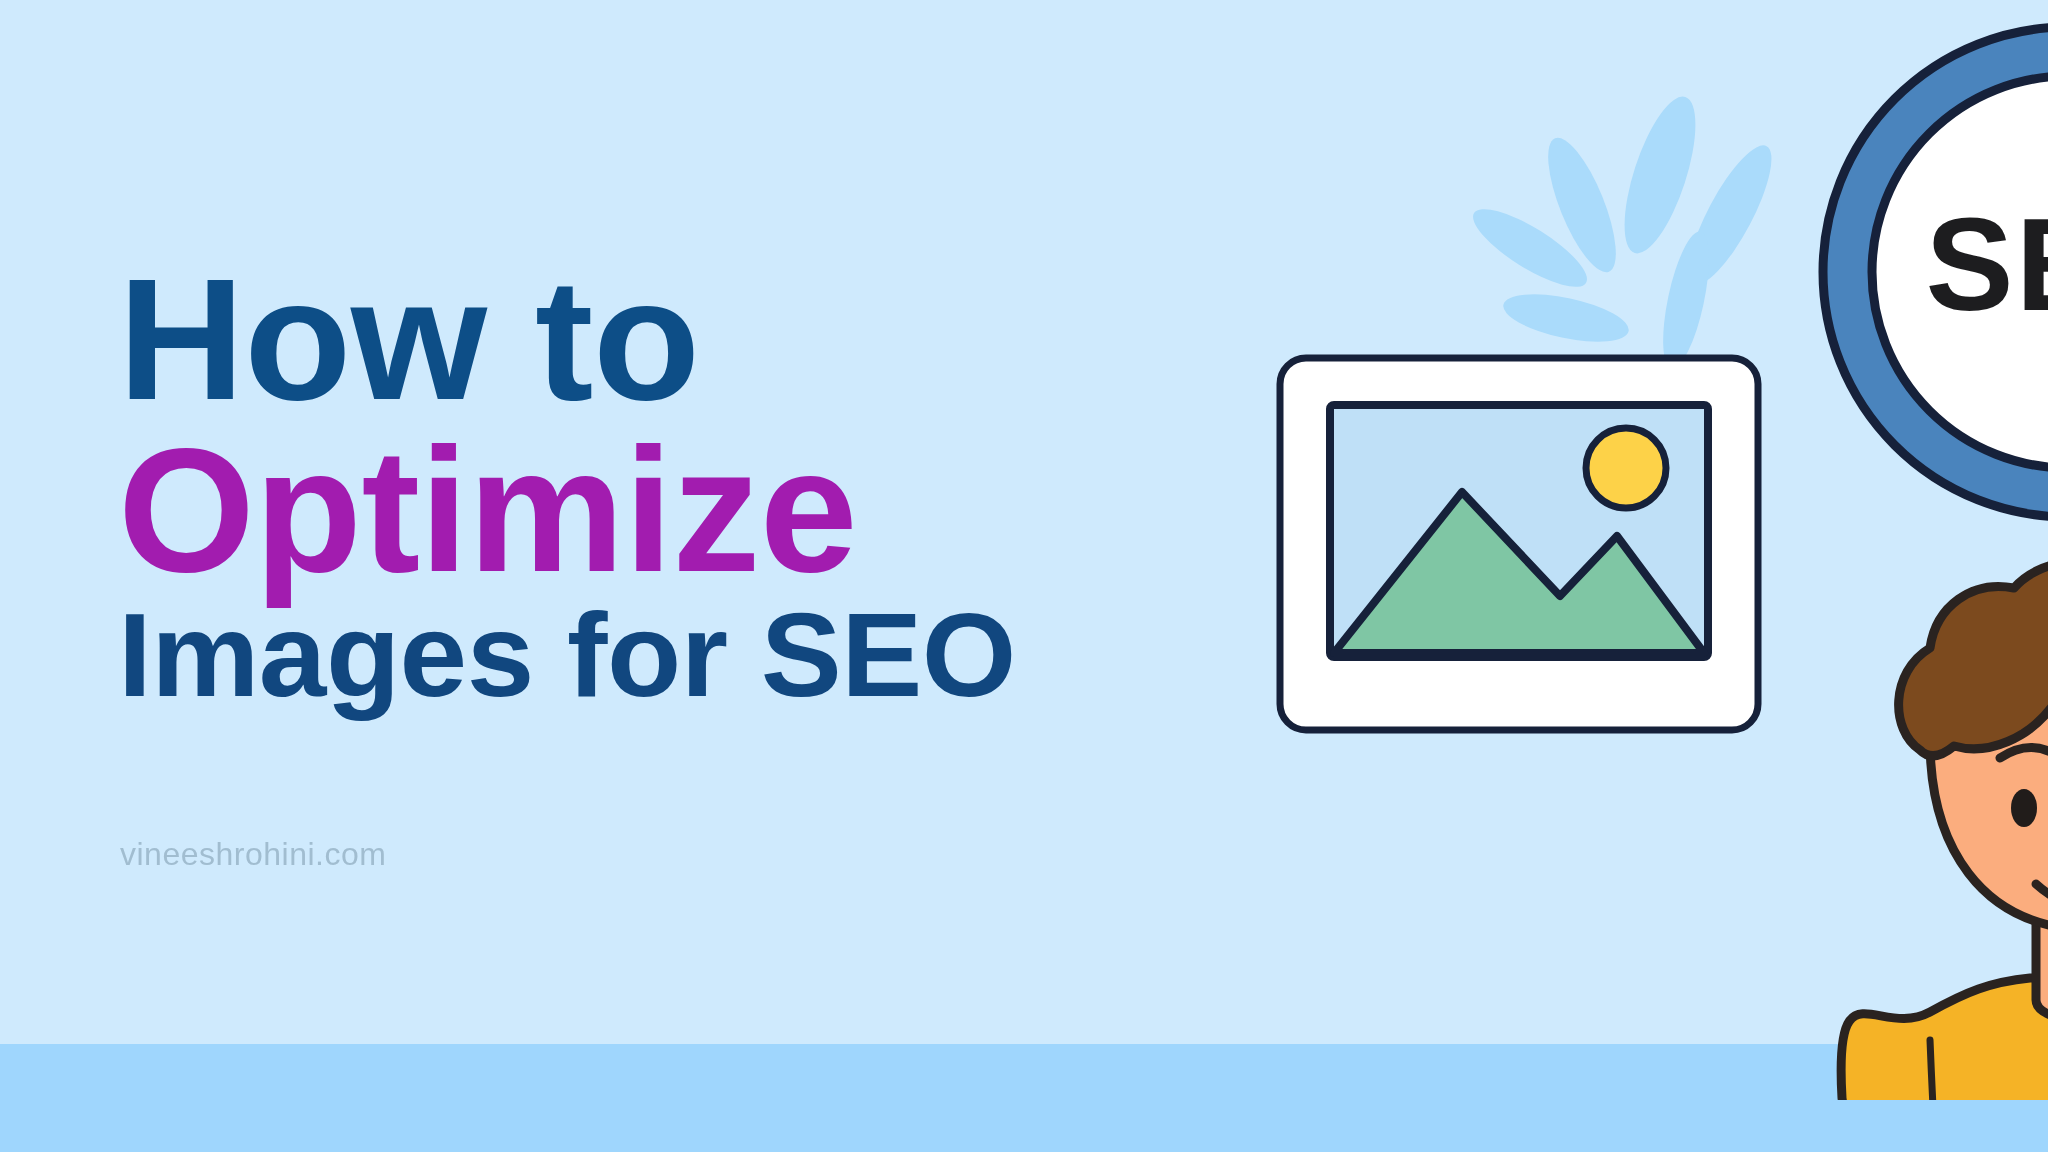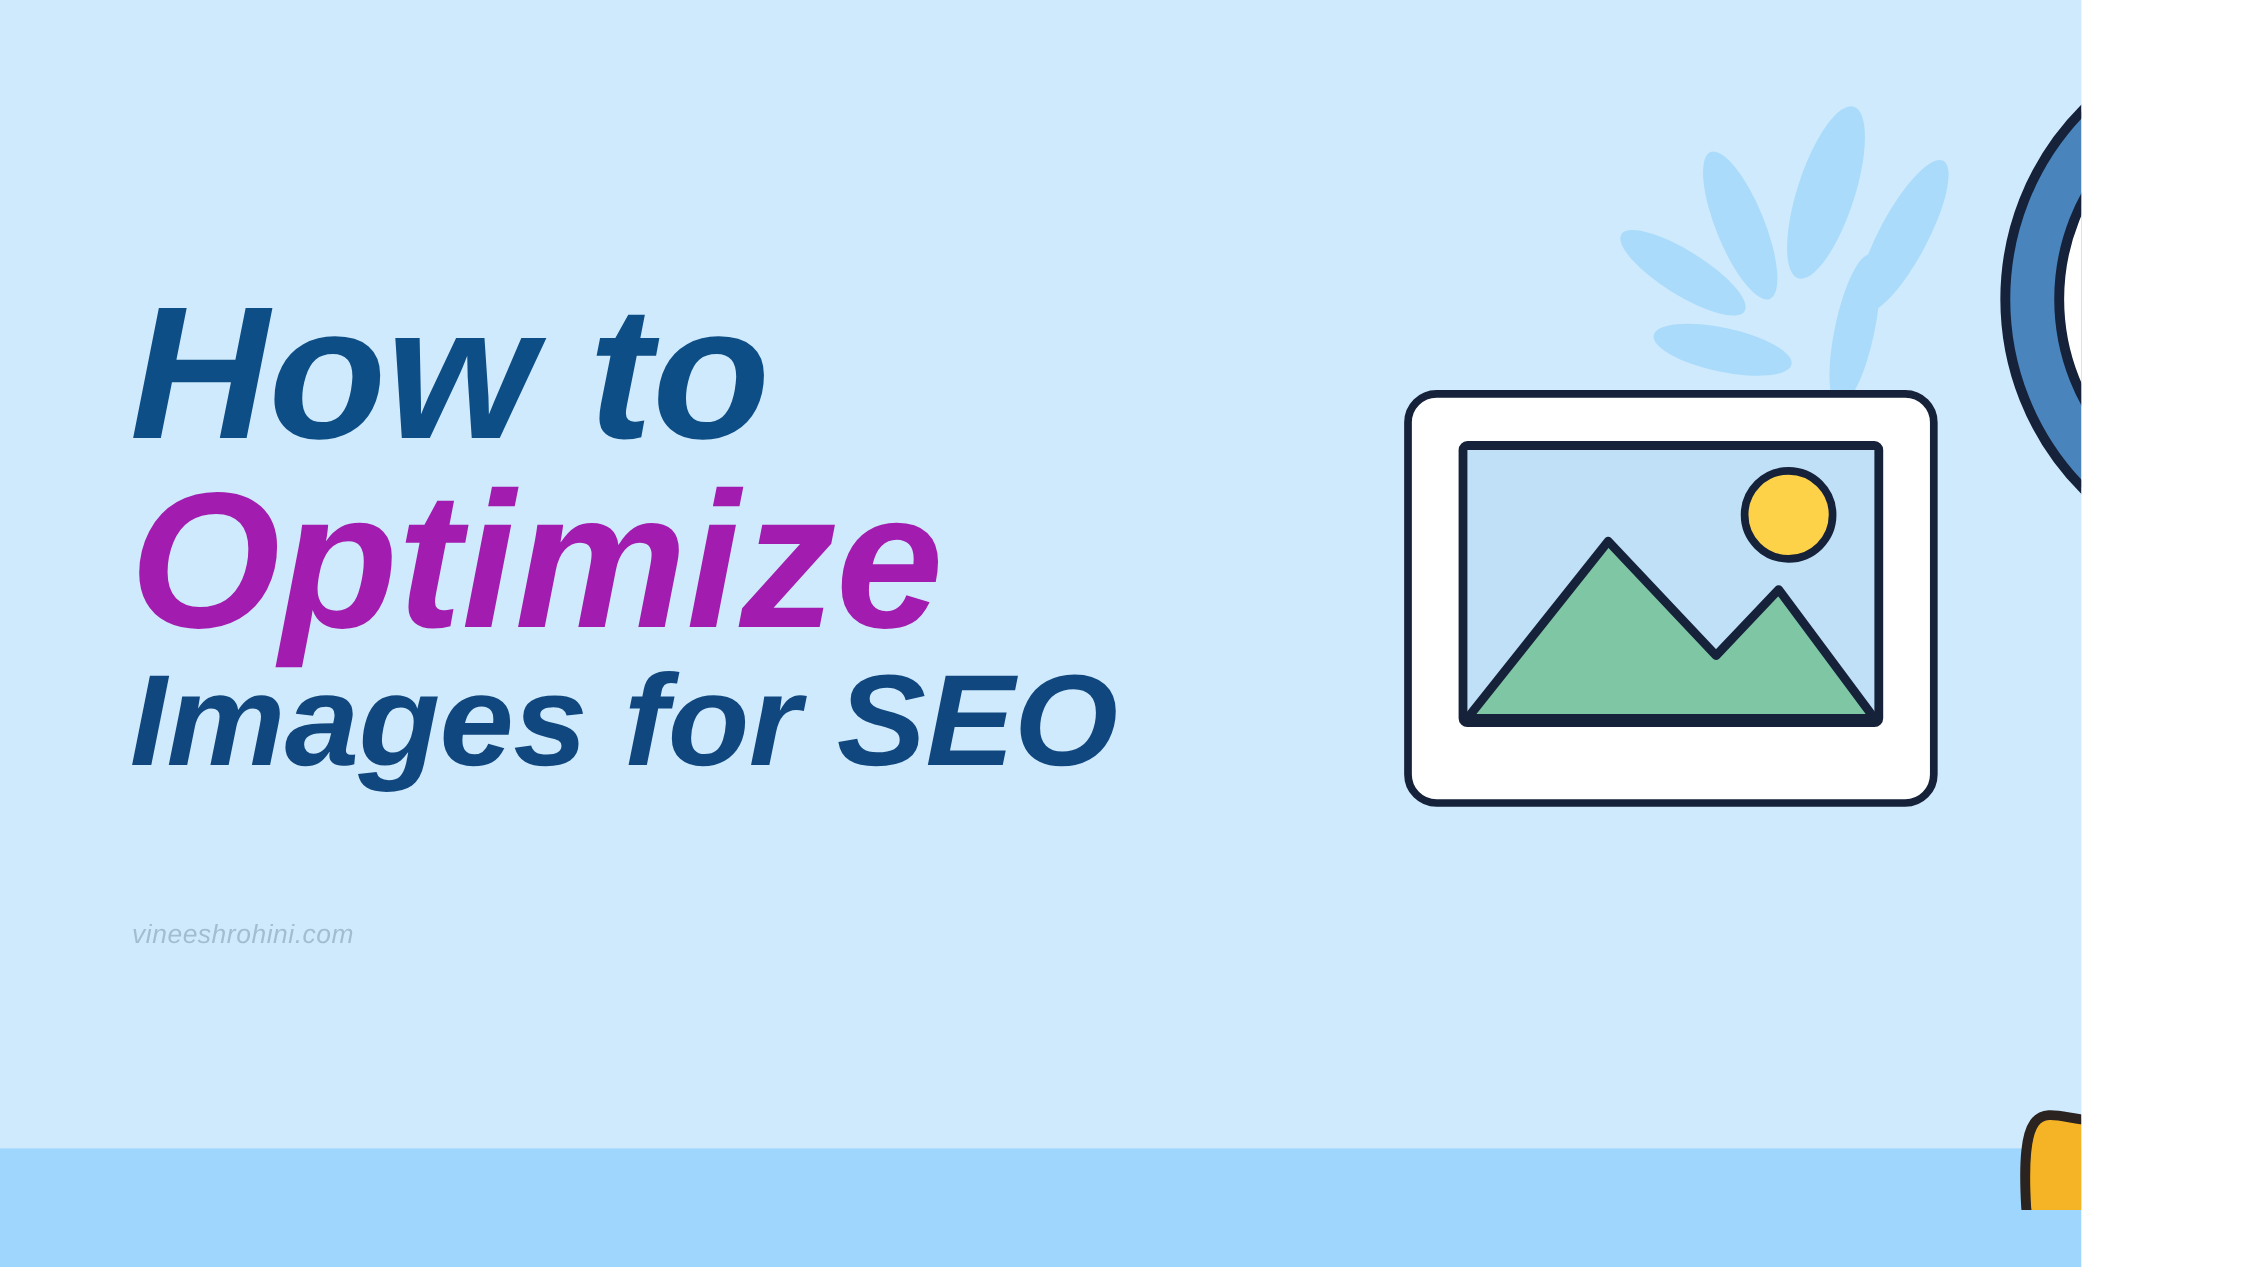--- a/index.html
+++ b/index.html
@@ -2,26 +2,25 @@
 <html><head>
 <meta charset="utf-8">
 <style>
   html, body {
     margin: 0;
     padding: 0;
     background: #ffffff;
   }
   #canvas {
     position: relative;
-    width: 1892px;
+    width: 2048px;
     height: 1152px;
     overflow: hidden;
     font-family: "Liberation Sans", sans-serif;
     background: #cfeafd;
-    font-style: italic;
   }
   #bg-main {
     position: absolute;
     left: 0; top: 0;
     width: 2048px;
     height: 1044px;
     background: #cfeafd;
   }
   #bg-band {
     position: absolute;
@@ -64,21 +63,21 @@
     font-size: 118px;
     color: #11477f;
     transform: scaleX(1.03);
     transform-origin: left center;
   }
 
   #watermark {
     position: absolute;
     left: 120px;
     top: 836px;
-    font-size: 24px;
+    font-size: 32px;
     color: #9ab6c9;
     letter-spacing: 0.5px;
     font-family: "Liberation Sans", sans-serif;
     opacity: 0.85;
   }
 
   
   #illustration {
     position: absolute;
     left: 1230px;

